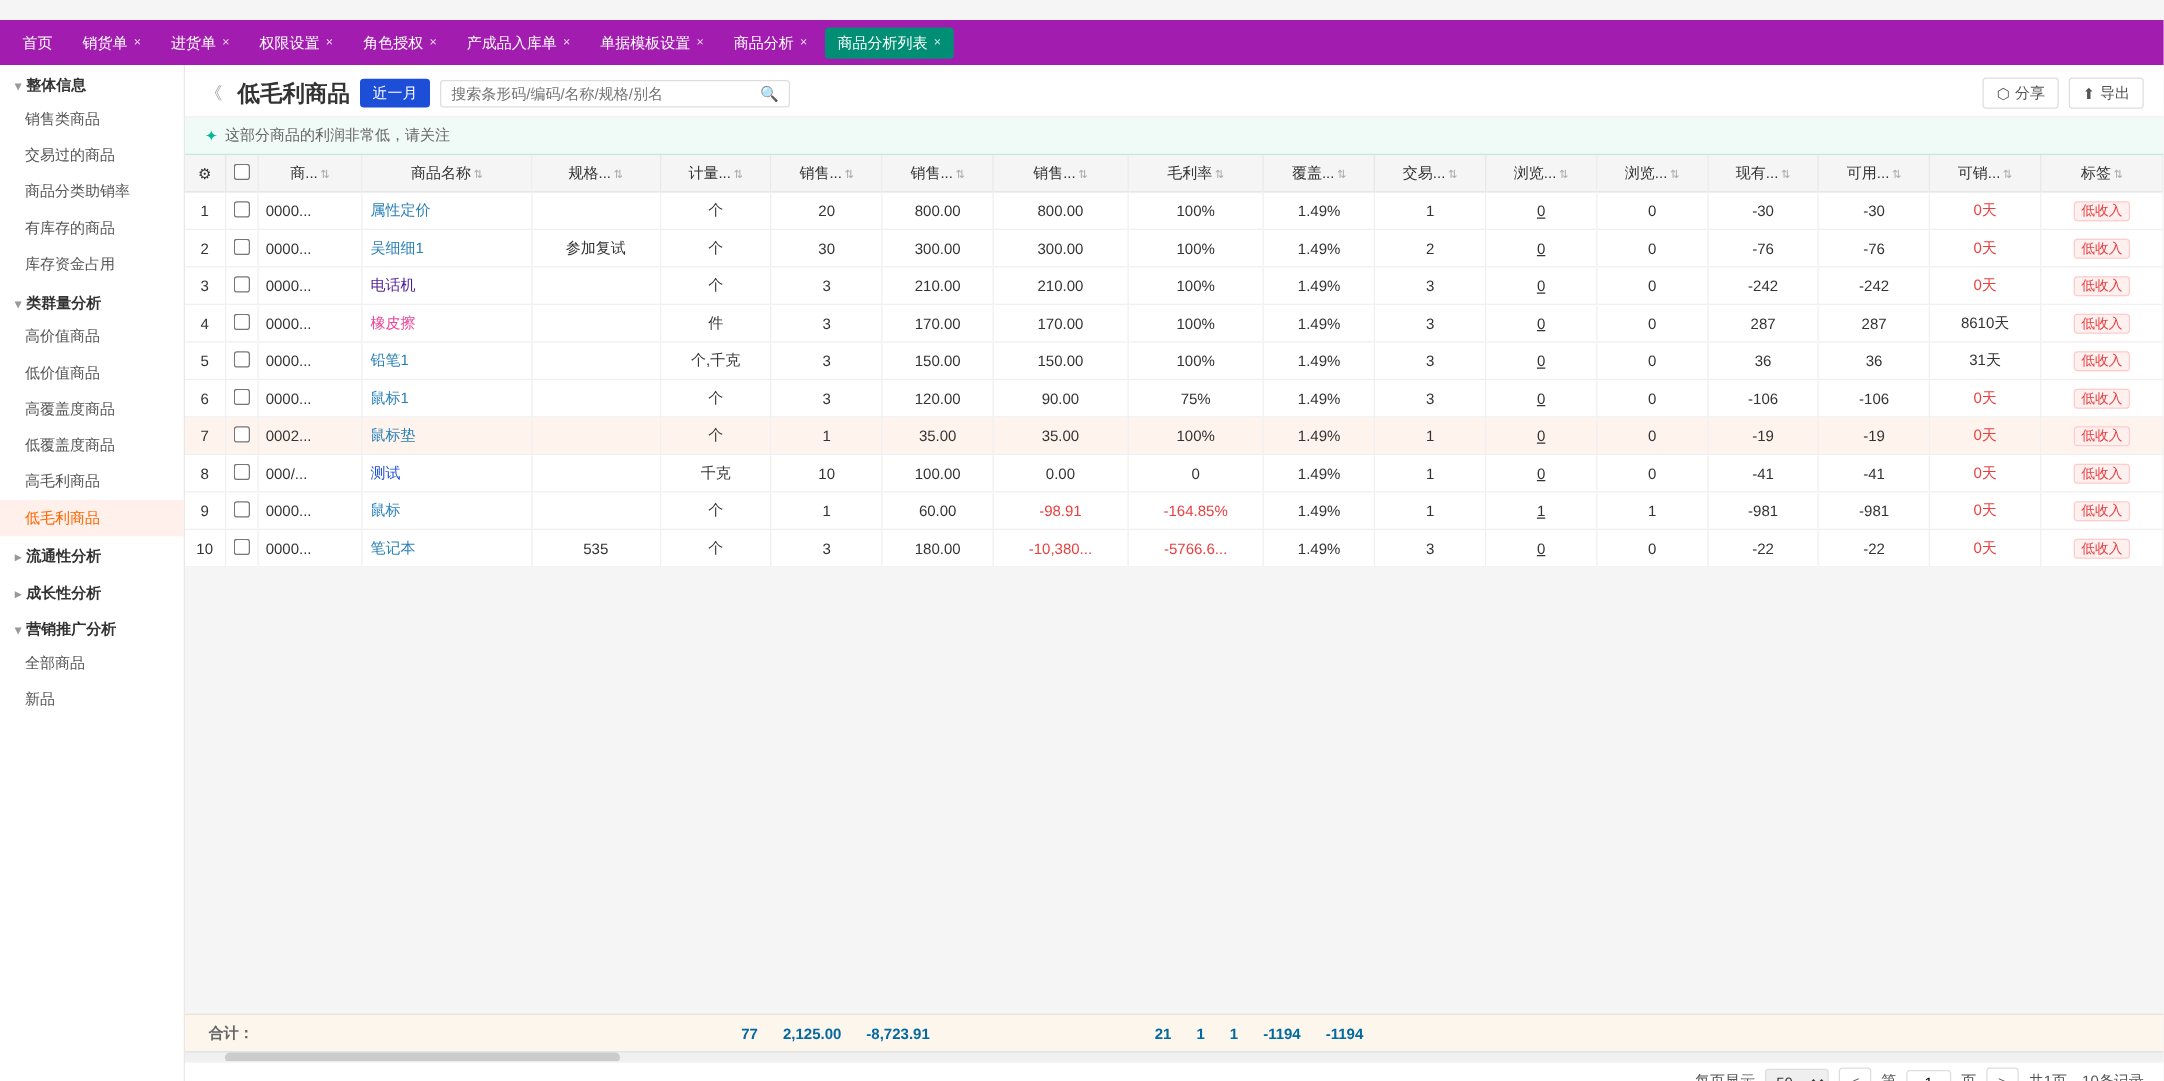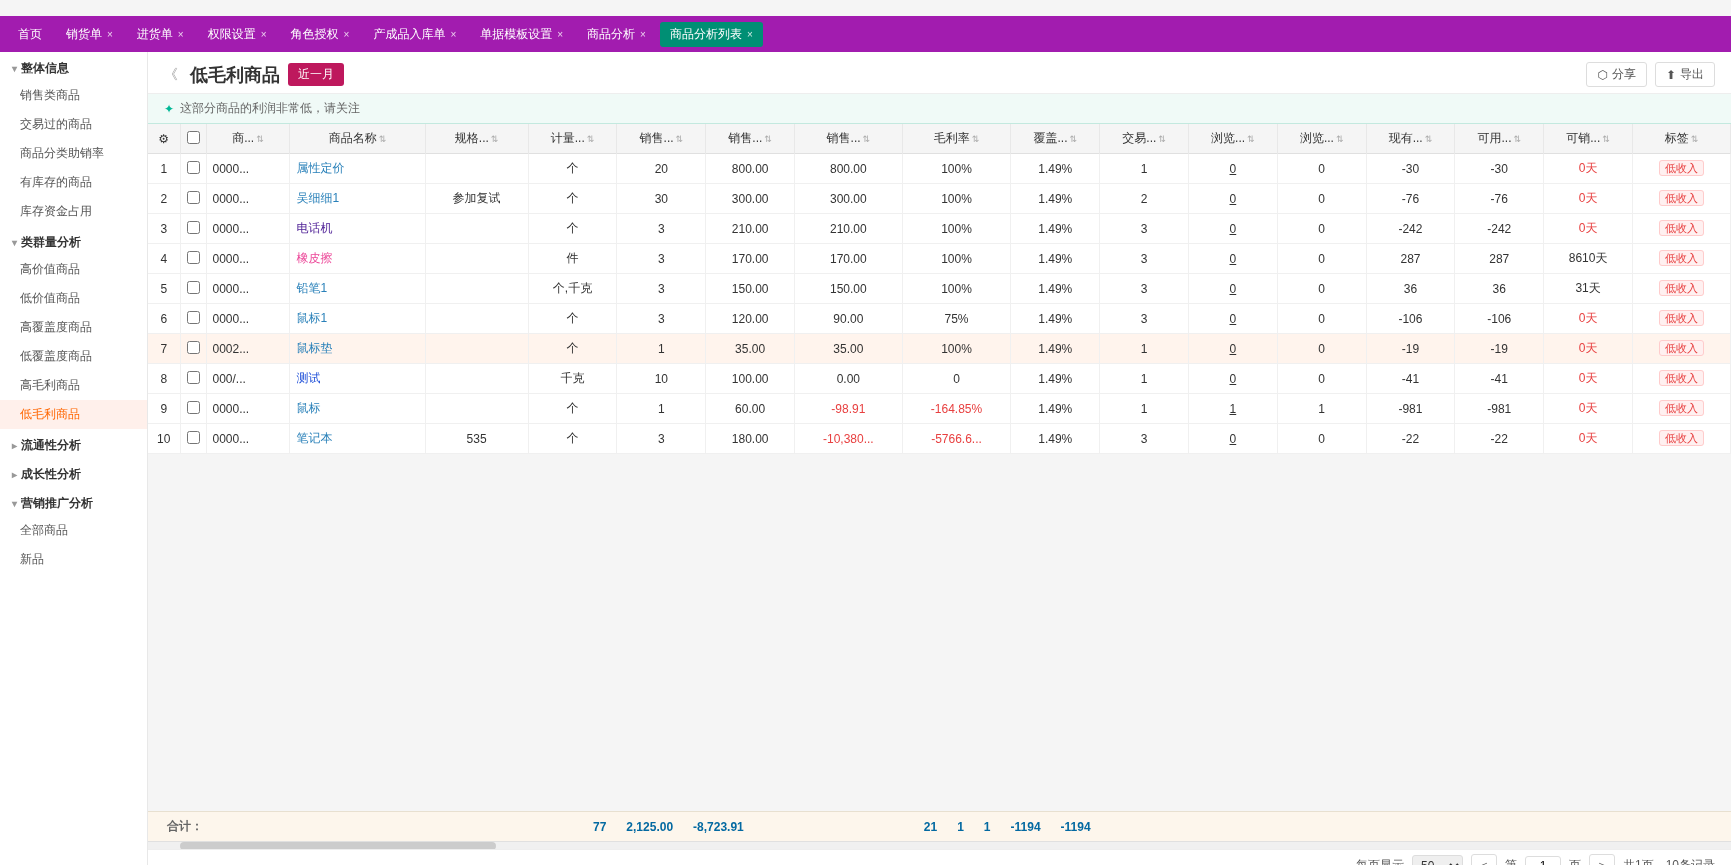--- a/index.html
+++ b/index.html
@@ -73,21 +73,21 @@
       align-items: center;
       gap: 8px;
       border-bottom: 1px solid #eee;
     }
     .page-title {
       font-size: 18px;
       font-weight: bold;
       color: #333;
     }
     .filter-btn {
-      background: #be185d;
+      background: #1d4ed8;
       color: #fff;
       border: none;
       border-radius: 3px;
       padding: 3px 10px;
       cursor: pointer;
       font-size: 12px;
     }
     .search-box {
       border: 1px solid #ddd;
       border-radius: 3px;
@@ -309,20 +309,24 @@
     <div class="sidebar-item">新品</div>
   </div>
 
   <div class="content">
 
     <div class="content-header">
 
       <span style="color:#999;cursor:pointer;font-size:14px;margin-right:4px;">《</span>
       <span class="page-title">低毛利商品</span>
       <button class="filter-btn">近一月</button>
+      <div class="search-box">
+        <input type="text" style="border: none; outline: none; font-size: 12px; color: rgb(187, 187, 187); background: transparent; width: 100%;" placeholder="搜索条形码/编码/名称/规格/别名">
+        <span style="color:#bbb;">🔍</span>
+      </div>
       <div class="header-actions">
         <button class="action-btn">
           <span>⬡</span>
           <span>分享</span>
         </button>
         <button class="action-btn">
           <span>⬆</span>
           <span>导出</span>
         </button>
       </div>

